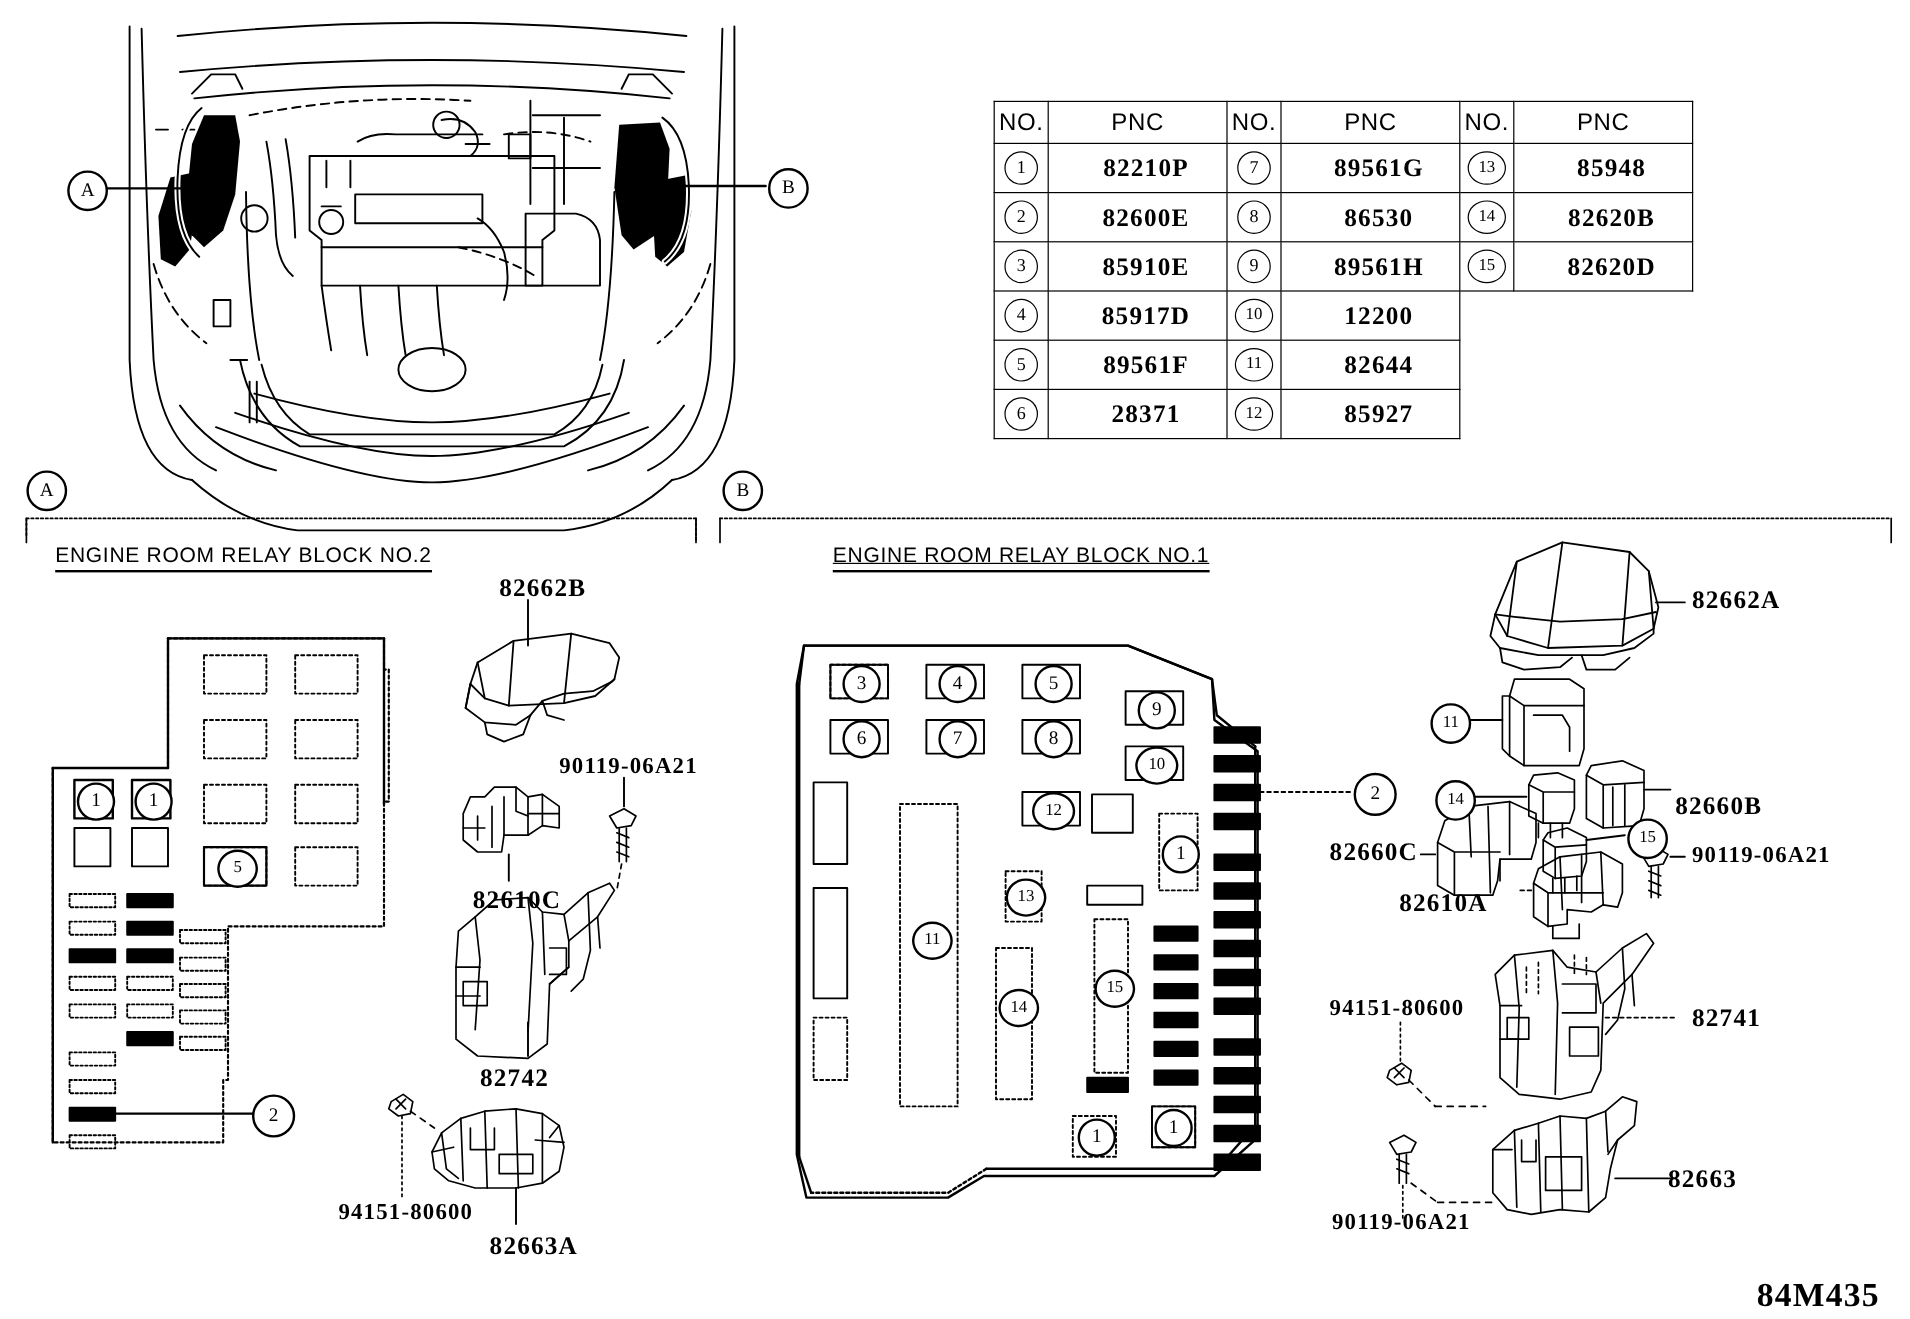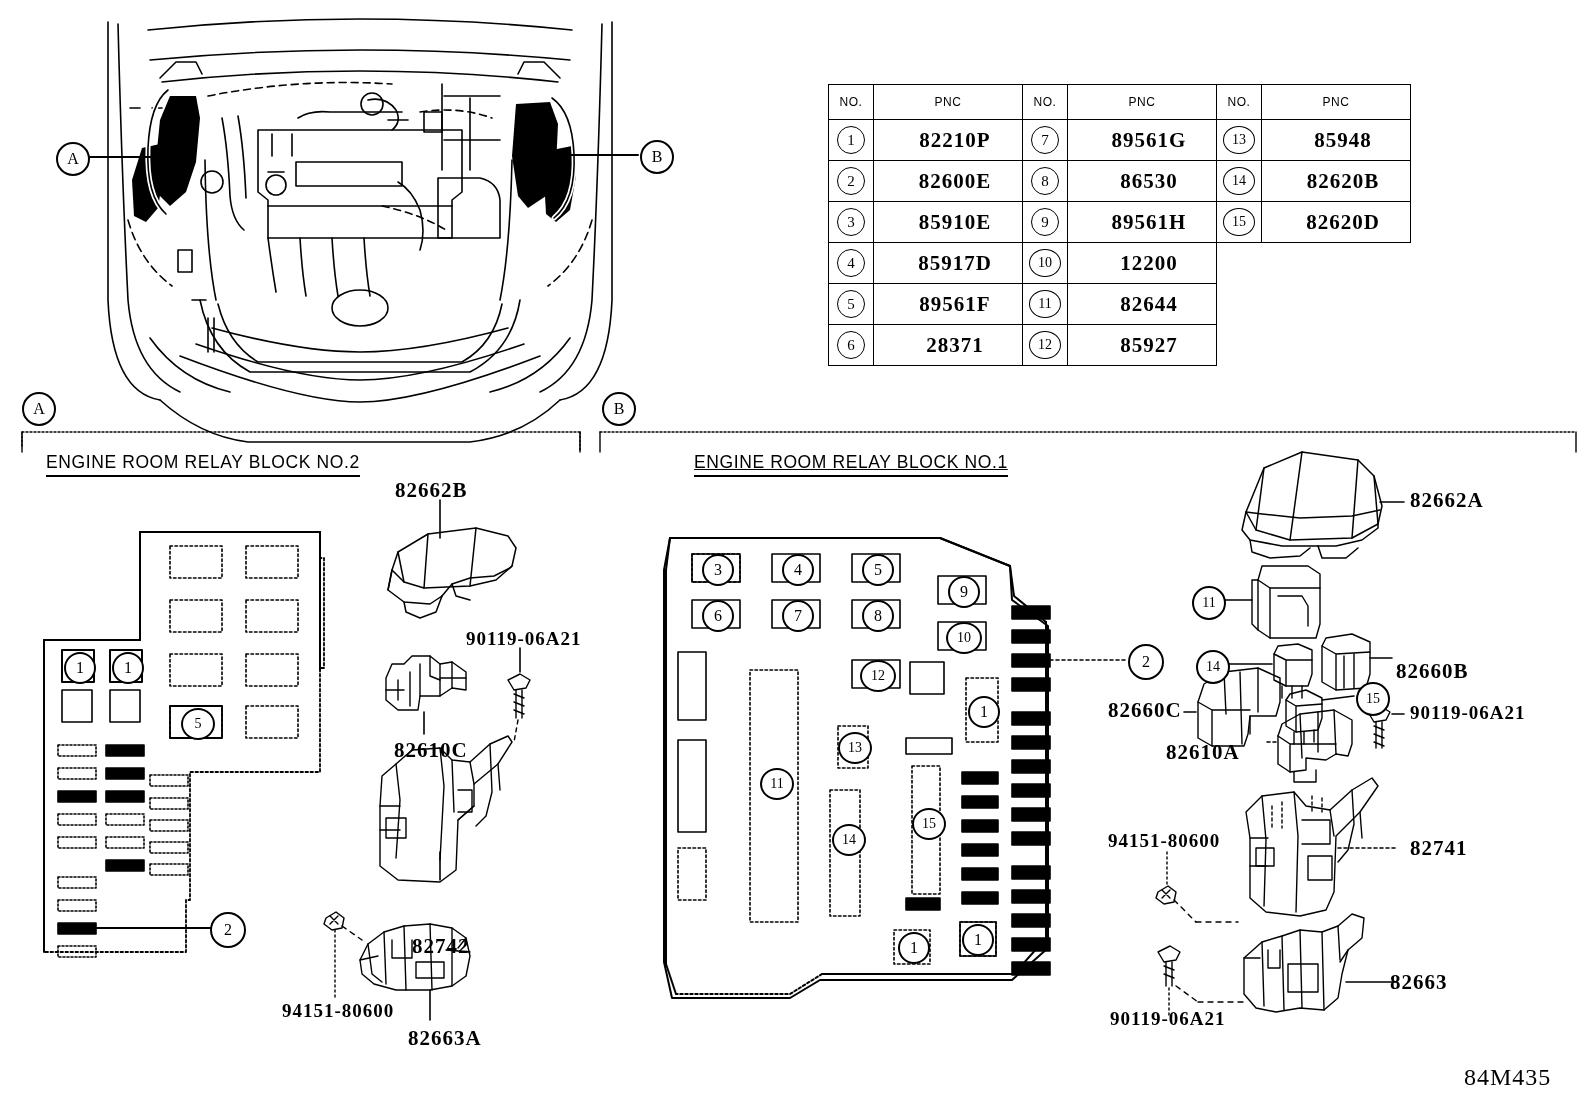--- a/index.html
+++ b/index.html
@@ -20,33 +20,33 @@
   
   .circ{position:absolute;border:2px solid #000;border-radius:50%;
         display:flex;align-items:center;justify-content:center;
         font-family:"Liberation Serif",serif;font-size:16px;background:#fff;
         line-height:1;}
 
   
   .ptable{position:absolute;border-collapse:collapse;background:#fff;}
   .ptable td,.ptable th{border:1.5px solid #000;padding:0;text-align:center;
         font-family:"Liberation Serif",serif;}
-  .ptable th{font-family:"Liberation Sans",sans-serif;font-size:12px;
+  .ptable th{font-family:"Liberation Sans",sans-serif;font-size:20px;
         font-weight:normal;height:34px;letter-spacing:.5px;}
   .ptable td.no{width:44px;height:40px;}
   .ptable td.pnc{width:134px;height:40px;font-size:21px;font-weight:bold;
         letter-spacing:1px;text-align:center;padding-left:14px;}
   .ptable td.blank{border:none;background:#fff;}
   .tcirc{display:inline-flex;width:26px;height:26px;border:1.5px solid #000;
         border-radius:50%;align-items:center;justify-content:center;
         font-size:15px;line-height:1;}
   .tcirc.wide{width:30px;height:26px;border-radius:50%;font-size:14px;}
 
-  .code{position:absolute;font-family:"Liberation Serif",serif;font-weight:normal;
-        font-size:24px;letter-spacing:1px;}
+  .code{position:absolute;font-family:"Liberation Serif",serif;font-weight:bold;
+        font-size:28px;letter-spacing:1px;}
 </style>
 </head>
 <body>
 
 <svg class="pg" width="1592" height="1099" viewBox="0 0 1592 1099">
   <g fill="none" stroke="#000" stroke-width="1.6" stroke-linejoin="round" stroke-linecap="round">
 
     <g>
 
       <path d="M108,22 L108,300 Q112,392 160,400"></path>
@@ -531,24 +531,24 @@
         <td class="no"><span class="tcirc wide">12</span></td>
         <td class="pnc">85927</td>
         <td class="blank"></td>
         <td class="blank"></td>
       </tr>
     </tbody>
 </table>
 
 <div class="sect-title" style="left:46px;top:452px;">ENGINE ROOM RELAY BLOCK NO.2</div>
 
-<div class="pnum" style="left:395px;top:478px;">82662B</div>
+<div class="pnum" style="left:416px;top:478px;">82662B</div>
 <div class="pnum" style="left:466px;top:628px;font-size:19px;">90119-06A21</div>
 <div class="pnum" style="left:394px;top:738px;">82610C</div>
-<div class="pnum" style="left:412px;top:886px;margin-top:48px;">82742</div>
+<div class="pnum" style="left:400px;top:886px;">82742</div>
 <div class="pnum" style="left:282px;top:1000px;font-size:19px;">94151-80600</div>
 <div class="pnum" style="left:408px;top:1026px;">82663A</div>
 
 <div class="circ" style="left:64px;top:652px;width:28px;height:28px;">1</div>
 <div class="circ" style="left:112px;top:652px;width:28px;height:28px;">1</div>
 <div class="circ" style="left:181px;top:708px;width:30px;height:28px;font-size:14px;">5</div>
 <div class="circ" style="left:210px;top:912px;width:32px;height:32px;">2</div>
 
 <div class="sect-title" style="left:694px;top:452px;text-decoration:underline;">ENGINE ROOM RELAY BLOCK NO.1</div>
 

